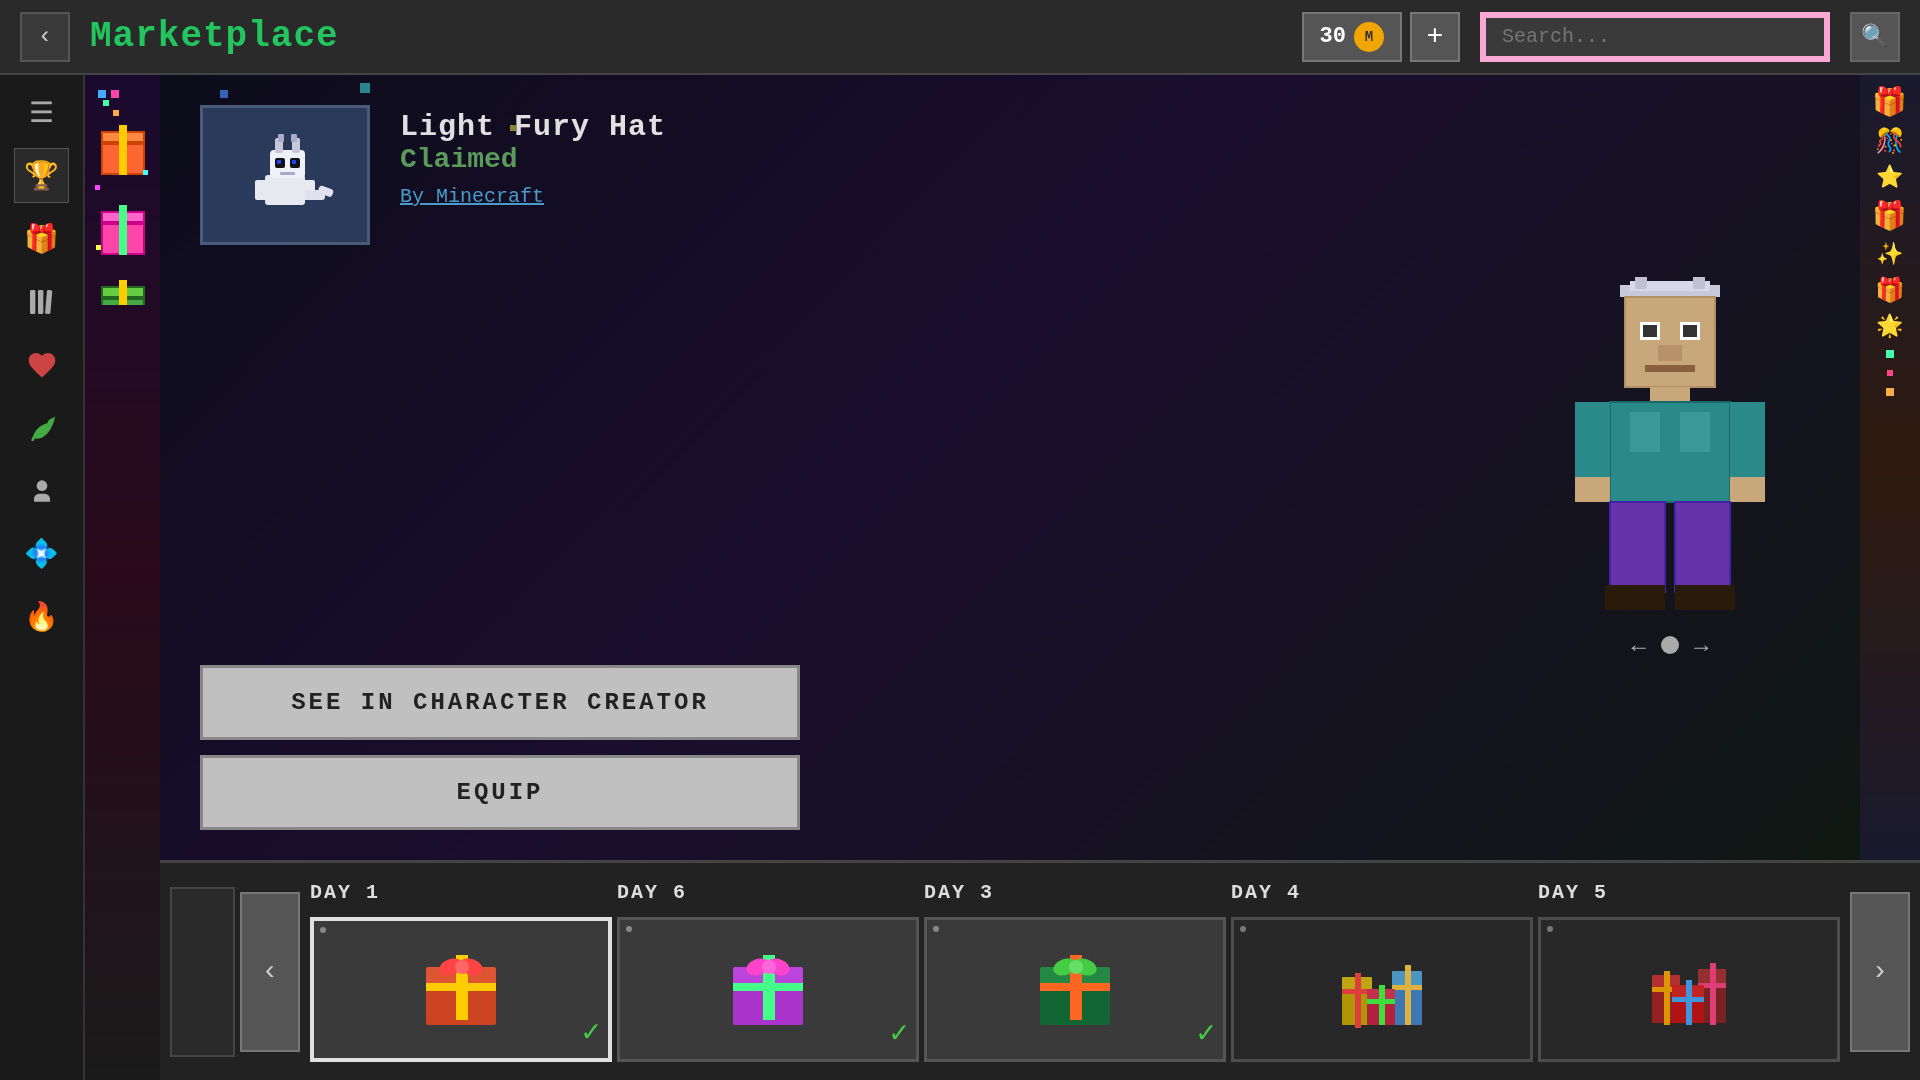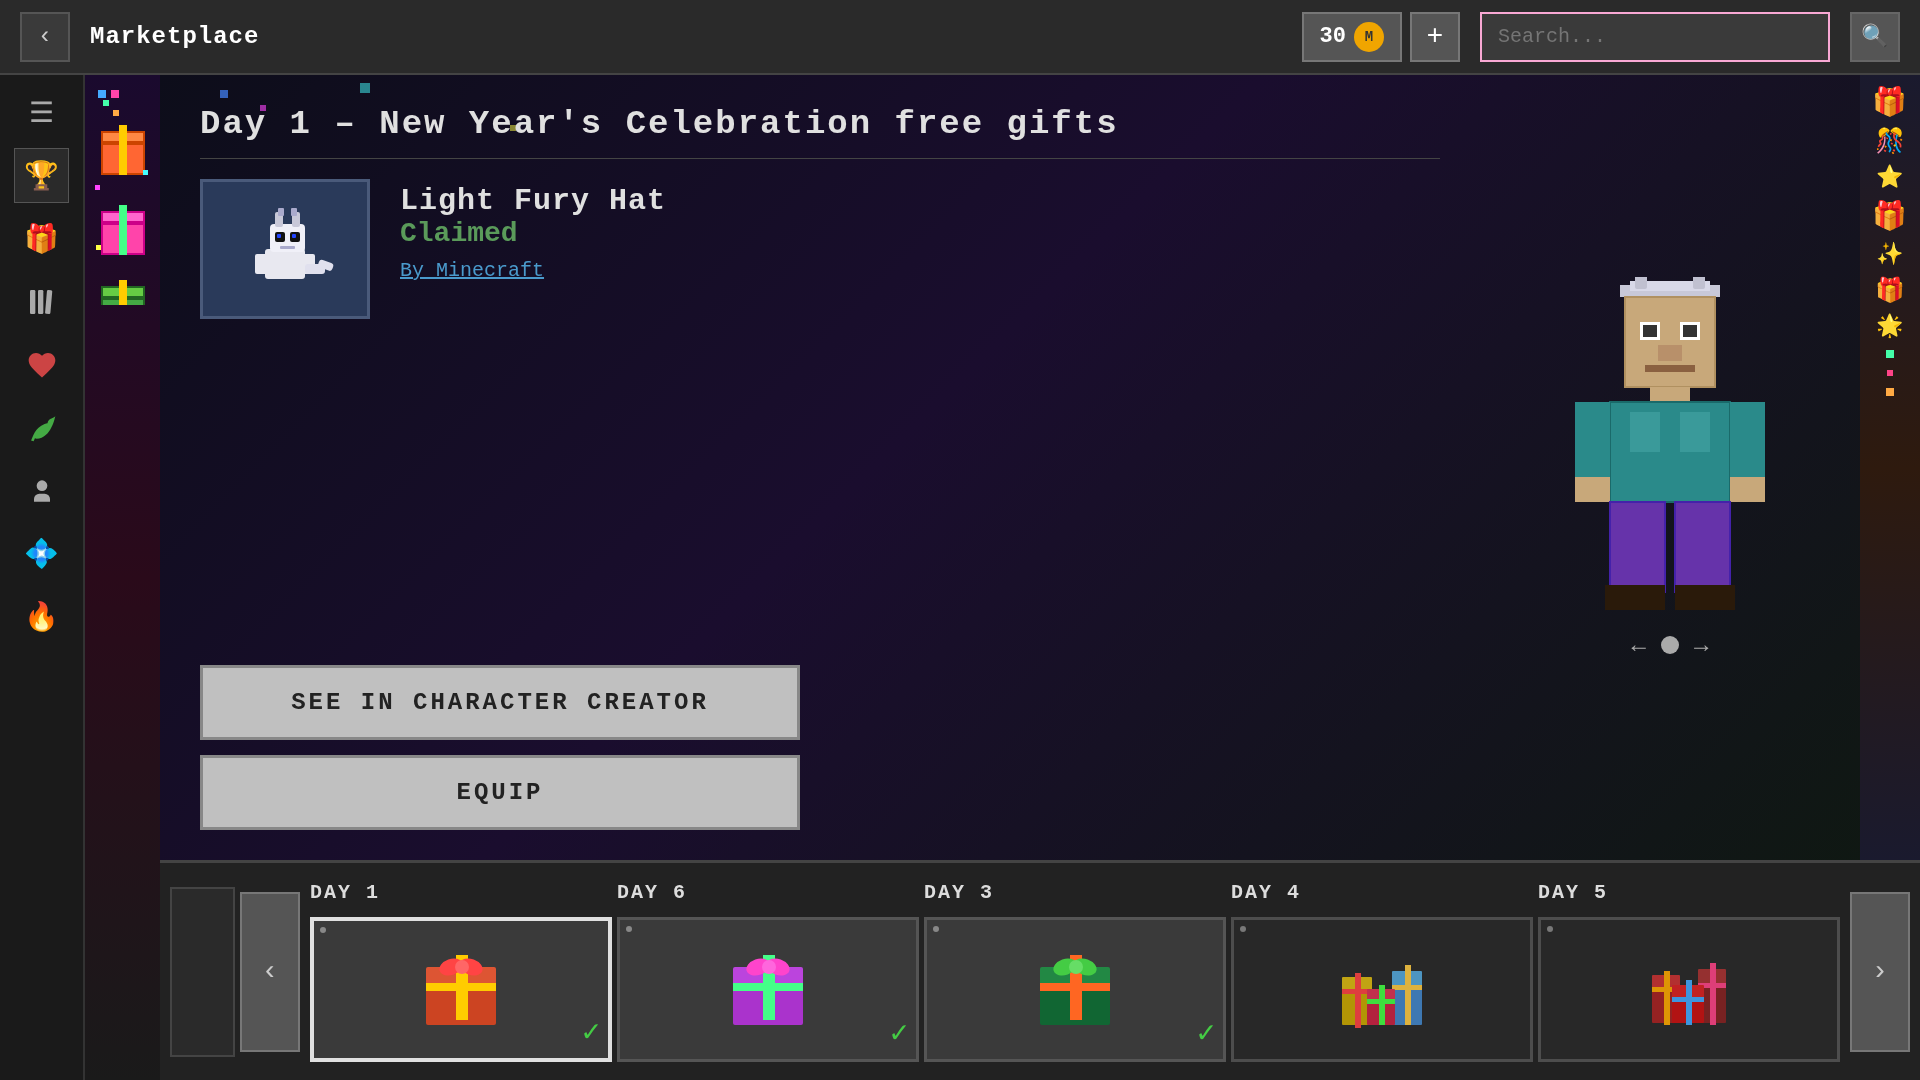--- a/index.html
+++ b/index.html
@@ -31,22 +31,22 @@
       background: #3a3a3a;
       border: 2px solid #555;
       display: flex;
       align-items: center;
       justify-content: center;
       cursor: pointer;
       font-size: 24px;
       color: #ccc;
     }
     .marketplace-title {
-      font-size: 24px;
-      color: #ffffff;
+      font-size: 36px;
+      color: #22c55e;
       font-weight: bold;
       letter-spacing: 1px;
       flex: 1;
     }
     .currency-area {
       display: flex;
       align-items: flex-start;
       gap: 8px;
     }
     .currency-box {
@@ -82,21 +82,21 @@
       align-items: center;
       justify-content: center;
       font-size: 28px;
       color: #fff;
       cursor: pointer;
     }
     .search-box {
       height: 50px;
       width: 350px;
       background: #3a3a3a;
-      border: 2px solid #f9a8d4;
+      border: 6px solid #f9a8d4;
       padding: 0 16px;
       font-size: 20px;
       color: #aaa;
       font-family: 'Courier New', monospace;
       outline: none;
     }
     .search-btn {
       width: 50px;
       height: 50px;
       background: #555;
@@ -481,21 +481,20 @@
     <div class="bg-particles">
       <div style="position:absolute;top:15px;left:60px;width:8px;height:8px;background:#4488ff;opacity:0.7;"></div>
       <div style="position:absolute;top:30px;left:100px;width:6px;height:6px;background:#ff44ff;opacity:0.6;"></div>
       <div style="position:absolute;top:8px;left:200px;width:10px;height:10px;background:#44ffff;opacity:0.5;"></div>
       <div style="position:absolute;top:50px;left:350px;width:6px;height:6px;background:#ffff44;opacity:0.5;"></div>
     </div>
 
     <div class="top-panel">
 
       <div class="item-detail">
-        <div class="day-title">Day 1 – New Year's Celebration free gifts</div>
 
         <div class="item-row">
           <div class="item-image">
 
             <svg width="130" height="110" viewBox="0 0 130 110">
 
               <rect x="45" y="55" width="40" height="30" fill="#e8e8f0" rx="3"></rect>
               <rect x="35" y="60" width="15" height="20" fill="#e8e8f0" rx="2"></rect>
               <rect x="80" y="60" width="15" height="20" fill="#e8e8f0" rx="2"></rect>
 

